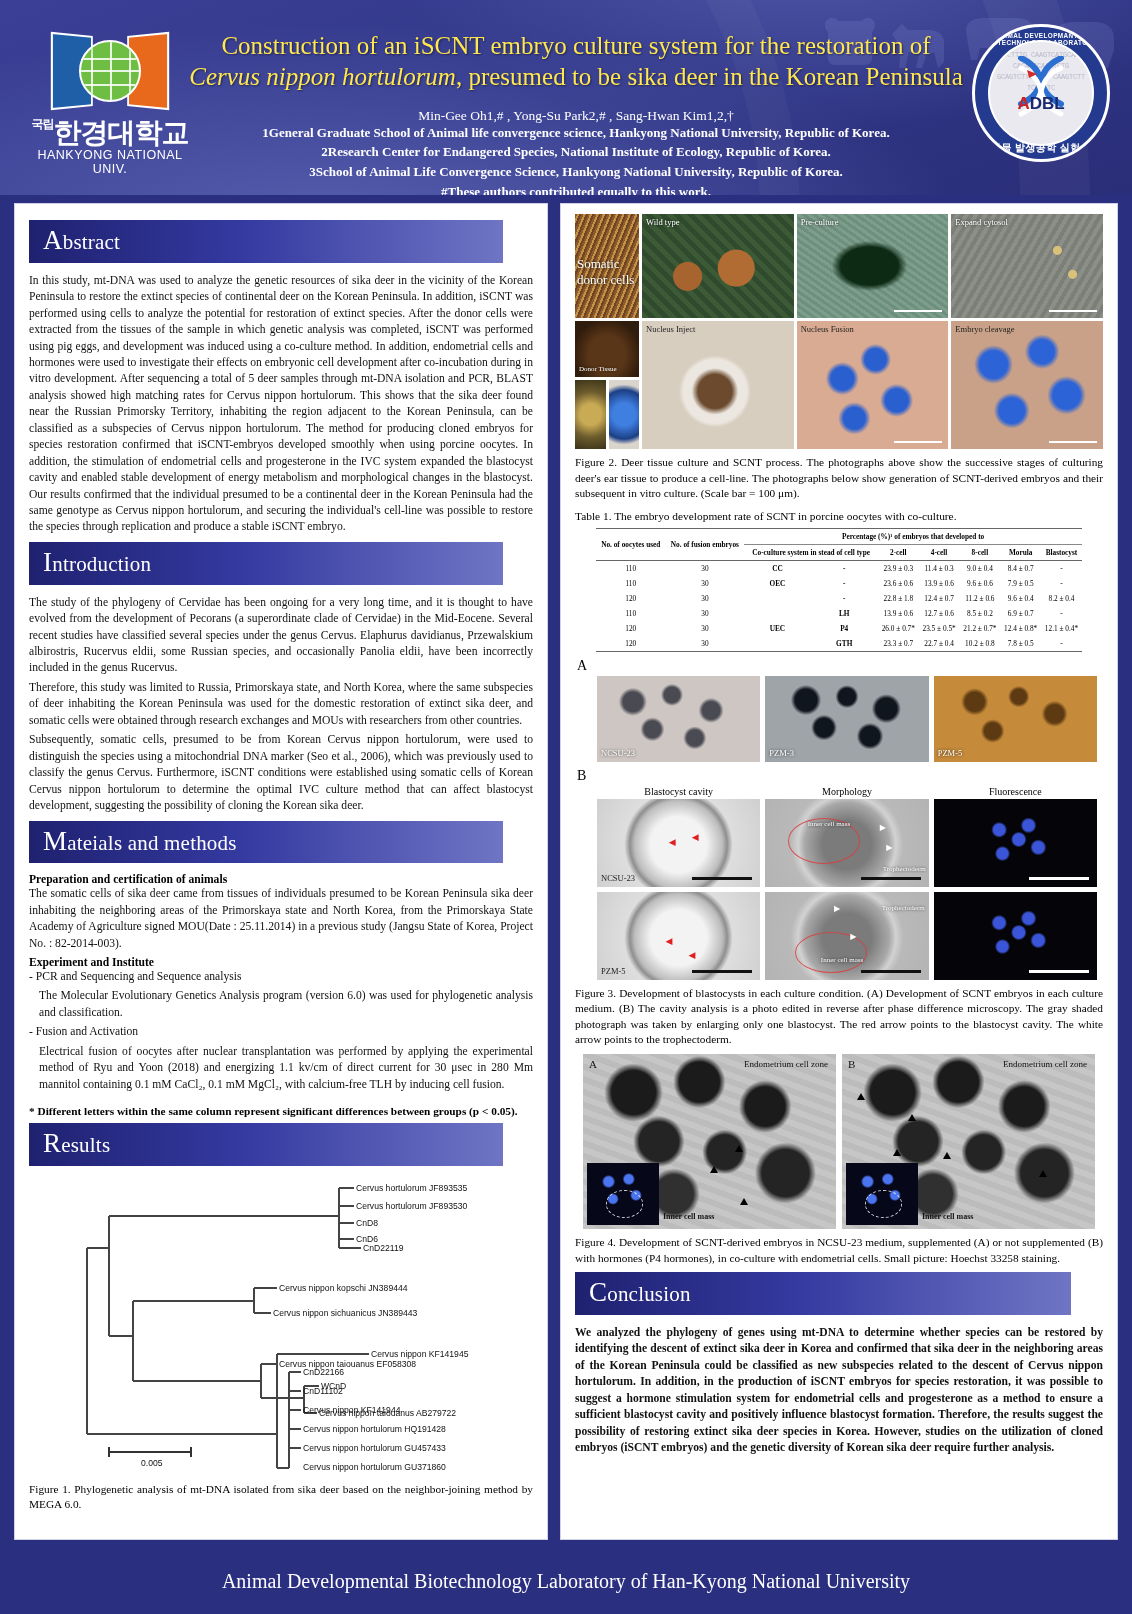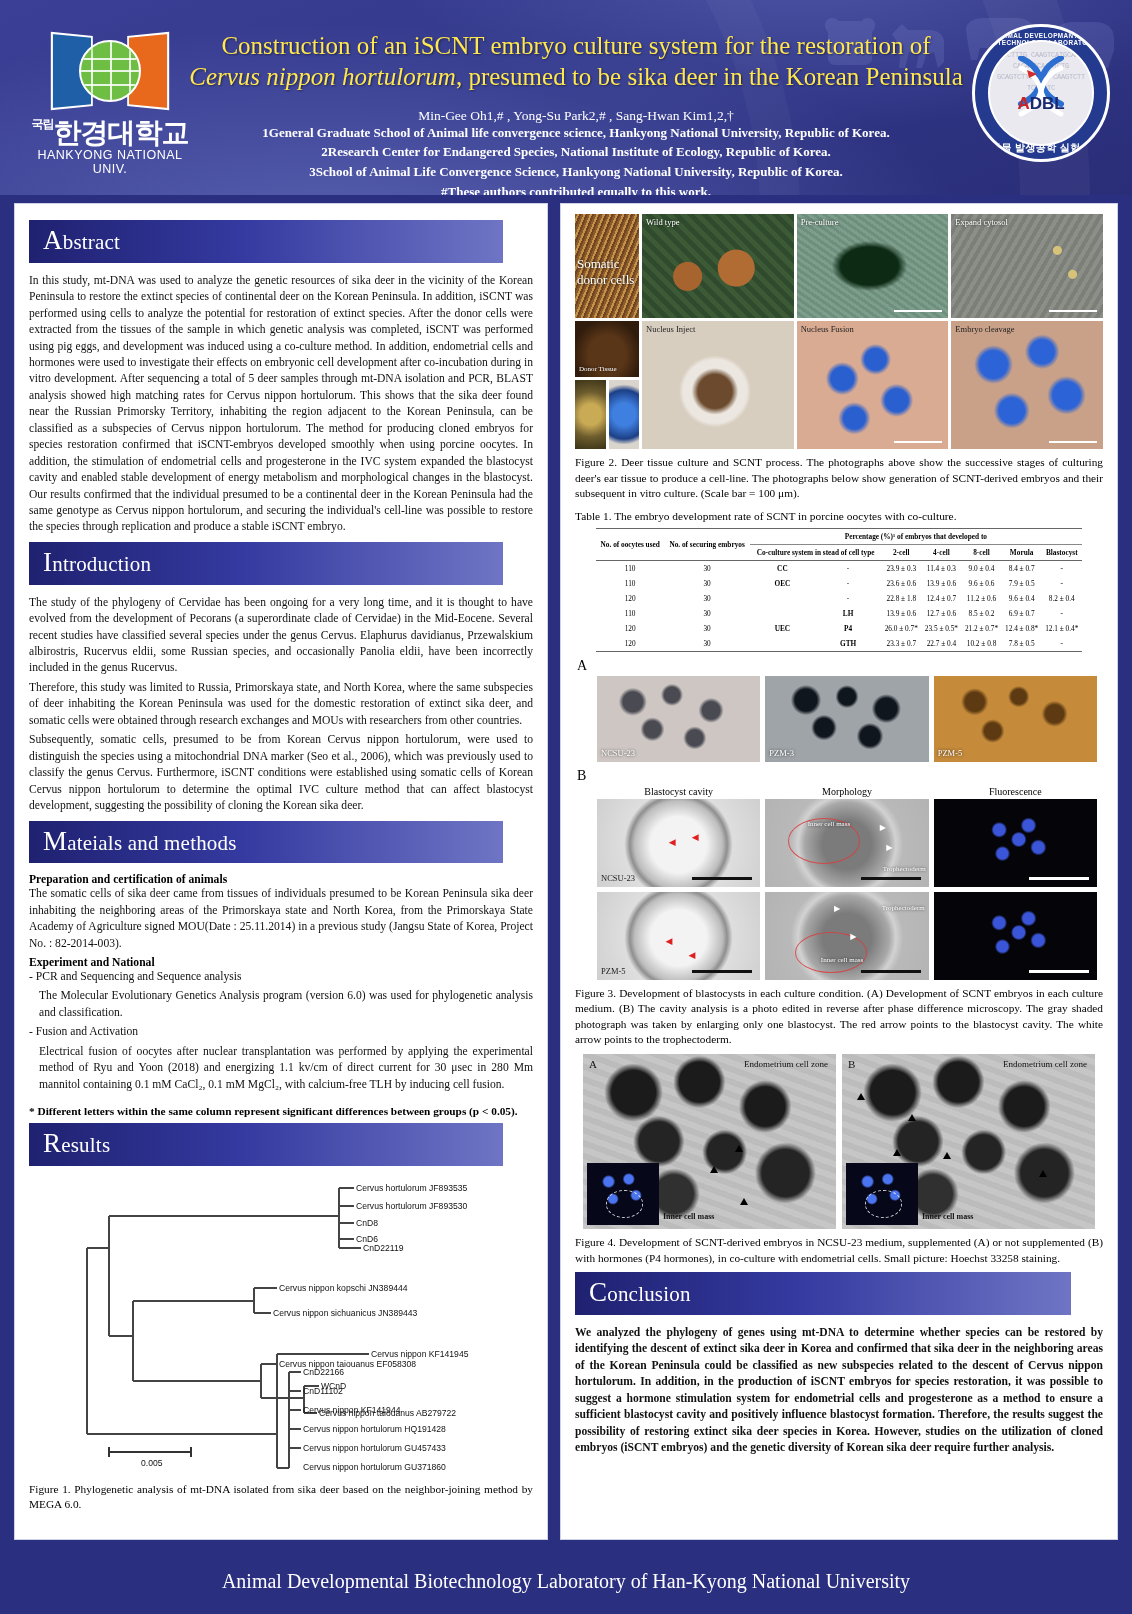--- a/index.html
+++ b/index.html
@@ -365,21 +365,21 @@
     <p class="body-txt">In this study, mt-DNA was used to analyze the genetic resources of sika deer in the vicinity of the Korean Peninsula to restore the extinct species of continental deer on the Korean Peninsula. In addition, iSCNT was performed using cells to analyze the potential for restoration of extinct species. After the donor cells were extracted from the tissues of the sample in which genetic analysis was completed, iSCNT was performed using pig eggs, and development was induced using a co-culture method. In addition, endometrial cells and hormones were used to investigate their effects on embryonic cell development after co-incubation during in vitro development. After sequencing a total of 5 deer samples through mt-DNA isolation and PCR, BLAST analysis showed high matching rates for Cervus nippon hortulorum. This shows that the sika deer found near the Russian Primorsky Territory, inhabiting the region adjacent to the Korean Peninsula, can be classified as a subspecies of Cervus nippon hortulorum. The method for producing cloned embryos for species restoration confirmed that iSCNT-embryos developed smoothly when using porcine oocytes. In addition, the stimulation of endometrial cells and progesterone in the IVC system expanded the blastocyst cavity and enabled stable development of energy metabolism and morphological changes in the blastocyst. Our results confirmed that the individual presumed to be a continental deer in the Korean Peninsula had the same genotype as Cervus nippon hortulorum, and securing the individual's cell-line was possible to restore the species through replication and produce a stable iSCNT embryo.</p>
 
     <div class="sec-head"><span class="cap">I</span><span>ntroduction</span></div>
     <p class="body-txt">The study of the phylogeny of Cervidae has been ongoing for a very long time, and it is thought to have evolved from the development of Pecorans (a superordinate clade of Cervidae) in the Mid-Eocene. Several recent studies have classified several species under the genus Cervus. Elaphurus davidianus, Przewalskium albirostris, Rucervus eldii, some Russian species, and occasionally Panolia eldii, have been incorrectly included in the genus Rucervus.</p>
     <p class="body-txt">Therefore, this study was limited to Russia, Primorskaya state, and North Korea, where the same subspecies of deer inhabiting the Korean Peninsula was used for the domestic restoration of extinct sika deer, and somatic cells were obtained through research exchanges and MOUs with researchers from other countries.</p>
     <p class="body-txt">Subsequently, somatic cells, presumed to be from Korean Cervus nippon hortulorum, were used to distinguish the species using a mitochondrial DNA marker (Seo et al., 2006), which was previously used to classify the genus Cervus. Furthermore, iSCNT conditions were established using somatic cells of Korean Cervus nippon hortulorum to determine the optimal IVC culture method that can affect blastocyst development, suggesting the possibility of cloning the Korean sika deer.</p>
 
     <div class="sec-head"><span class="cap">M</span><span>ateials and methods</span></div>
     <div class="sub-h">Preparation and certification of animals</div>
     <p class="body-txt">The somatic cells of sika deer came from tissues of individuals presumed to be Korean Peninsula sika deer inhabiting the neighboring areas of the Primorskaya state and North Korea, from the Primorskaya State Academy of Agriculture signed MOU(Date : 25.11.2014) in a previous study (Jangsu State of Korea, Project No. : 82-2014-003).</p>
-    <div class="sub-h">Experiment and National</div>
+    <div class="sub-h">Experiment and Institute</div>
     <p class="body-txt">- PCR and Sequencing and Sequence analysis</p>
     <p class="body-txt ind1">The Molecular Evolutionary Genetics Analysis program (version 6.0) was used for phylogenetic analysis and classification.</p>
     <p class="body-txt">- Fusion and Activation</p>
     <p class="body-txt ind1">Electrical fusion of oocytes after nuclear transplantation was performed by applying the experimental method of Ryu and Yoon (2018) and energizing 1.1 kv/cm of direct current for 30 μsec in 280 Mm mannitol containing 0.1 mM CaCl₂, 0.1 mM MgCl₂, with calcium-free TLH by inducing cell fusion.</p>
 
     <div class="note">* Different letters within the same column represent significant differences between groups (p &lt; 0.05).</div>
 
     <div class="sec-head"><span class="cap">R</span><span>esults</span></div>
 
     <div class="tree-wrap">
@@ -495,21 +495,21 @@
         </div>
       </div>
     </div>
     <div class="fig-cap">Figure 2. Deer tissue culture and SCNT process. The photographs above show the successive stages of culturing deer's ear tissue to produce a cell-line. The photographs below show generation of SCNT-derived embryos and their subsequent in vitro culture. (Scale bar = 100 μm).</div>
 
     <div class="tbl-cap">Table 1. The embryo development rate of SCNT in porcine oocytes with co-culture.</div>
     <table class="t1">
       <thead>
         <tr class="top">
           <th rowspan="2" class="hb">No. of oocytes used</th>
-          <th rowspan="2" class="hb">No. of securing embryos</th>
+          <th rowspan="2" class="hb">No. of fusion embryos</th>
           <th colspan="7" class="hb rule-sub">Percentage (%)¹ of embryos that developed to</th>
         </tr>
         <tr>
           <th colspan="2" class="hb">Co-culture system in stead of cell type</th>
           <th class="hb">2-cell</th>
           <th class="hb">4-cell</th>
           <th class="hb">8-cell</th>
           <th class="hb">Morula</th>
           <th class="hb">Blastocyst</th>
         </tr>

